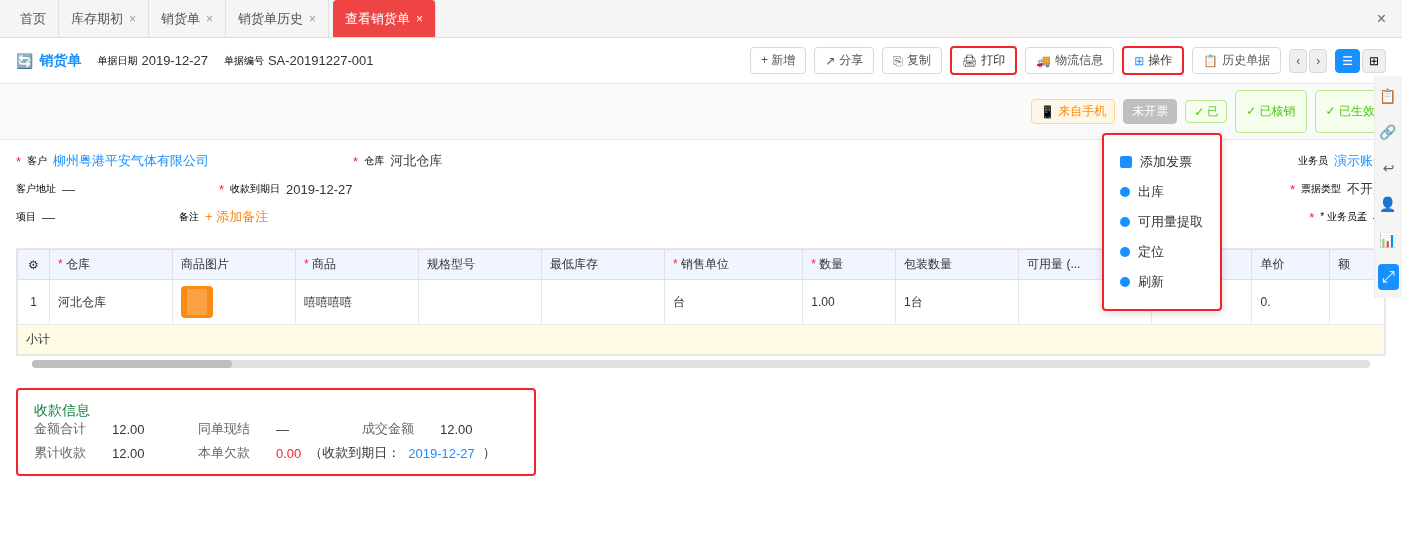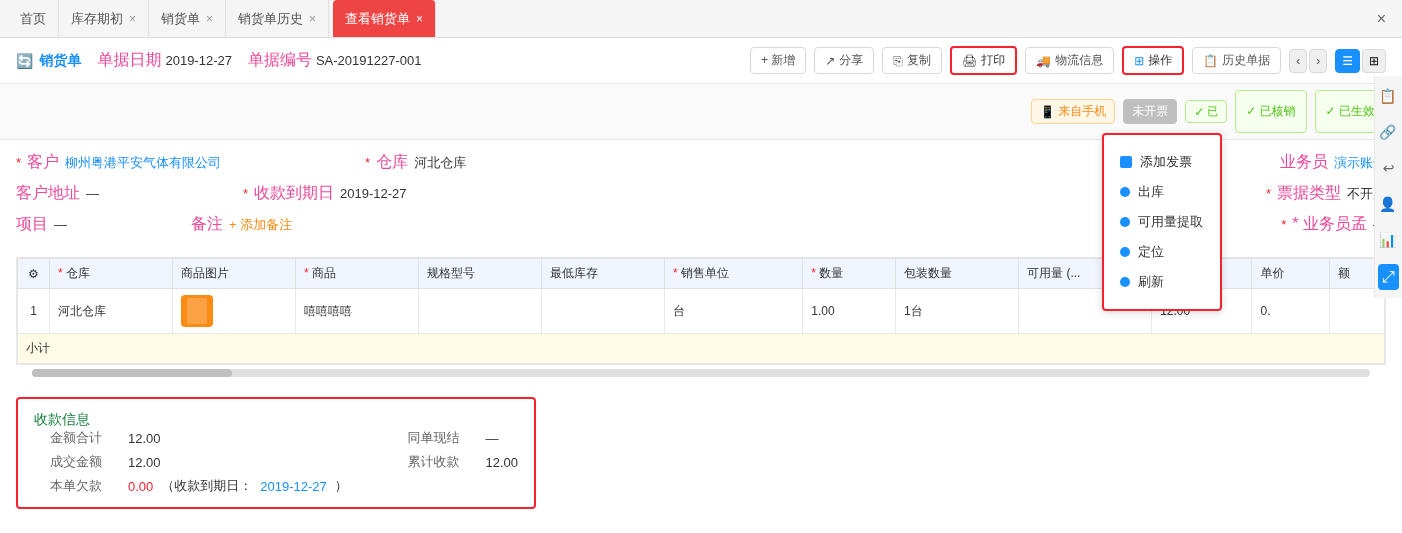--- a/index.html
+++ b/index.html
@@ -60,21 +60,21 @@
       background: #fff; white-space: nowrap;
     }
     .small-btn.orange { background: #fff7e6; border-color: #ffd591; color: #fa8c16; }
     .small-btn.gray-active { background: #bfbfbf; color: #fff; border-color: #bfbfbf; }
     .small-btn.check-green { background: #f6ffed; border-color: #b7eb8f; color: #52c41a; }
 
     
     .form-section { padding: 12px 16px; }
     .form-row { display: flex; align-items: center; margin-bottom: 10px; gap: 24px; }
     .field-group { display: flex; align-items: center; gap: 6px; }
-    .field-label { color: #ec4899; white-space: nowrap; font-size: 16px; }
+    .field-label { color: #000000; white-space: nowrap; font-size: 10px; }
     .required { color: #f5222d; }
     .field-value { color: #333; font-size: 13px; }
     .field-value.blue { color: #1890ff; }
     .add-note { color: #fa8c16; cursor: pointer; font-size: 13px; }
 
     
     .data-table { width: 100%; border-collapse: collapse; font-size: 12px; }
     .data-table th {
       background: #f0f5ff; border: 1px solid #e0e0e0; padding: 6px 8px;
       text-align: left; font-weight: normal; color: #333; white-space: nowrap;
@@ -87,21 +87,21 @@
     
     .product-img { width: 32px; height: 32px; background: #fa8c16; border-radius: 4px; display: flex; align-items: center; justify-content: center; }
     .product-img-inner { width: 20px; height: 26px; background: #fff3; border-radius: 2px; position: relative; }
 
     
     .payment-box {
       border: 2px solid #f5222d; border-radius: 4px; padding: 12px 16px;
       margin: 12px 16px; width: 520px; background: #fff;
     }
     .payment-title { font-size: 14px; font-weight: normal; color: #15803d; }
-    .payment-grid { display: grid; grid-template-columns: 1fr; gap: 6px 8px; margin-left: 16px; }
+    .payment-grid { display: grid; grid-template-columns: 1fr 1fr 1fr; gap: 6px 8px; }
     .payment-row { display: flex; align-items: center; gap: 8px; }
     .payment-label { color: #666; font-size: 13px; min-width: 70px; }
     .payment-value { color: #333; font-size: 13px; }
     .payment-value.red { color: #f5222d; }
     .payment-value.blue-link { color: #1890ff; }
 
     
     .right-sidebar {
       position: absolute; right: 0; top: 38px; width: 28px; background: #f5f5f5;
       border-left: 1px solid #e8e8e8; display: flex; flex-direction: column; align-items: center;

